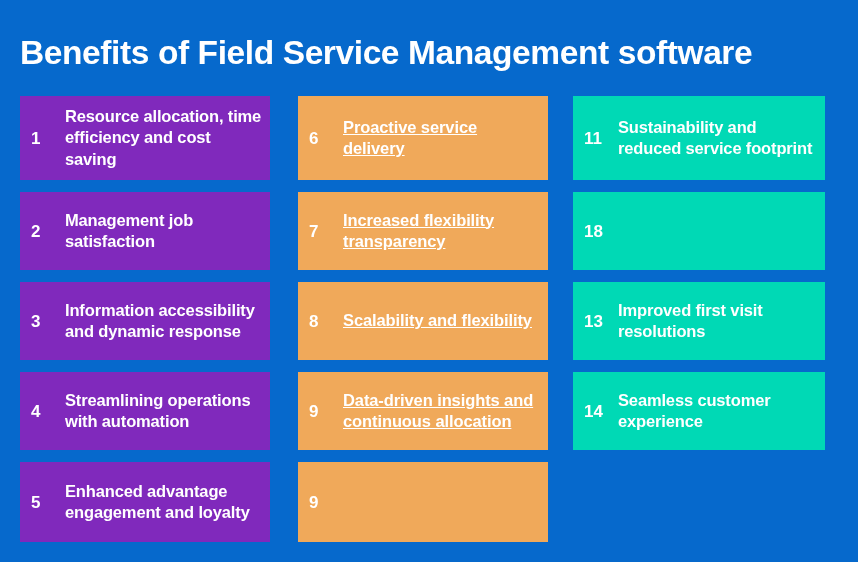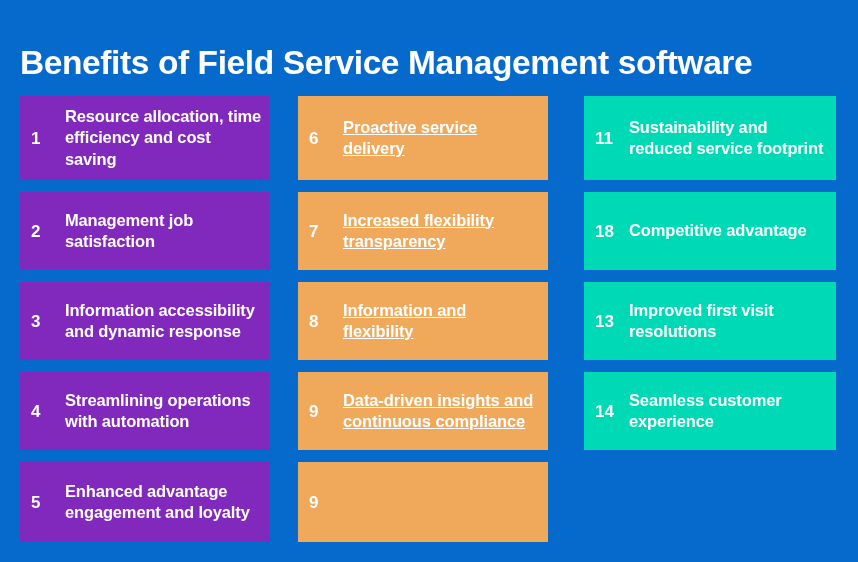--- a/index.html
+++ b/index.html
@@ -21,21 +21,21 @@
     position: relative;
     width: 858px;
     height: 562px;
     background: #0669cc;
   }
 
   
   .title {
     position: absolute;
     left: 20px;
-    top: 43px;
+    top: 33px;
     width: 830px;
     color: #ffffff;
     font-size: 33.5px;
     font-weight: bold;
     letter-spacing: -0.4px;
     line-height: 40px;
     white-space: nowrap;
   }
 
   
@@ -57,21 +57,21 @@
 
   .col-purple {
     margin-left: 20px;
     width: 250px;
   }
   .col-orange {
     margin-left: 28px;
     width: 250px;
   }
   .col-teal {
-    margin-left: 36px;
+    margin-left: 25px;
     width: 252px;
   }
 
   
   .card {
     display: flex;
     flex-direction: row;
     align-items: center;
     width: 100%;
     padding: 6px 8px 6px 11px;
@@ -159,44 +159,43 @@
         <span class="card-label">Proactive service delivery</span>
       </div>
 
       <div class="card row-2">
         <span class="card-number">7</span>
         <span class="card-label">Increased flexibility transparency</span>
       </div>
 
       <div class="card row-3">
         <span class="card-number">8</span>
-        <span class="card-label">Information and flexibility</span>
+        <span class="card-label">Scalability and flexibility</span>
       </div>
 
       <div class="card row-4">
         <span class="card-number">9</span>
-        <span class="card-label">Data-driven insights and continuous compliance</span>
+        <span class="card-label">Data-driven insights and continuous allocation</span>
       </div>
 
       <div class="card row-5">
         <span class="card-number">9</span>
       </div>
 
     </div>
 
     <div class="column col-teal">
 
       <div class="card row-1">
         <span class="card-number">11</span>
         <span class="card-label">Sustainability and reduced service footprint</span>
       </div>
 
       <div class="card row-2">
         <span class="card-number">18</span>
-        <span class="card-label">Competitive advantage</span>
       </div>
 
       <div class="card row-3">
         <span class="card-number">13</span>
         <span class="card-label">Improved first visit resolutions</span>
       </div>
 
       <div class="card row-4">
         <span class="card-number">14</span>
         <span class="card-label">Seamless customer experience</span>

